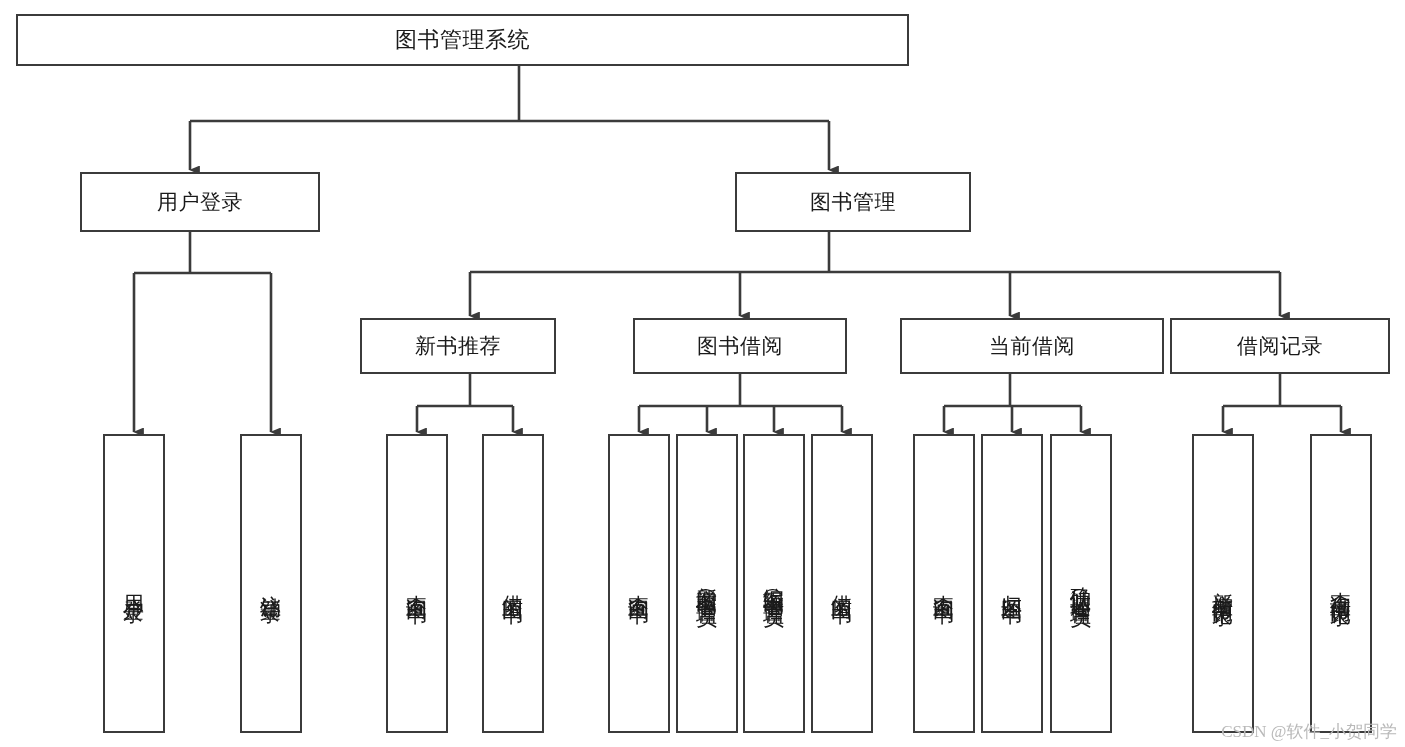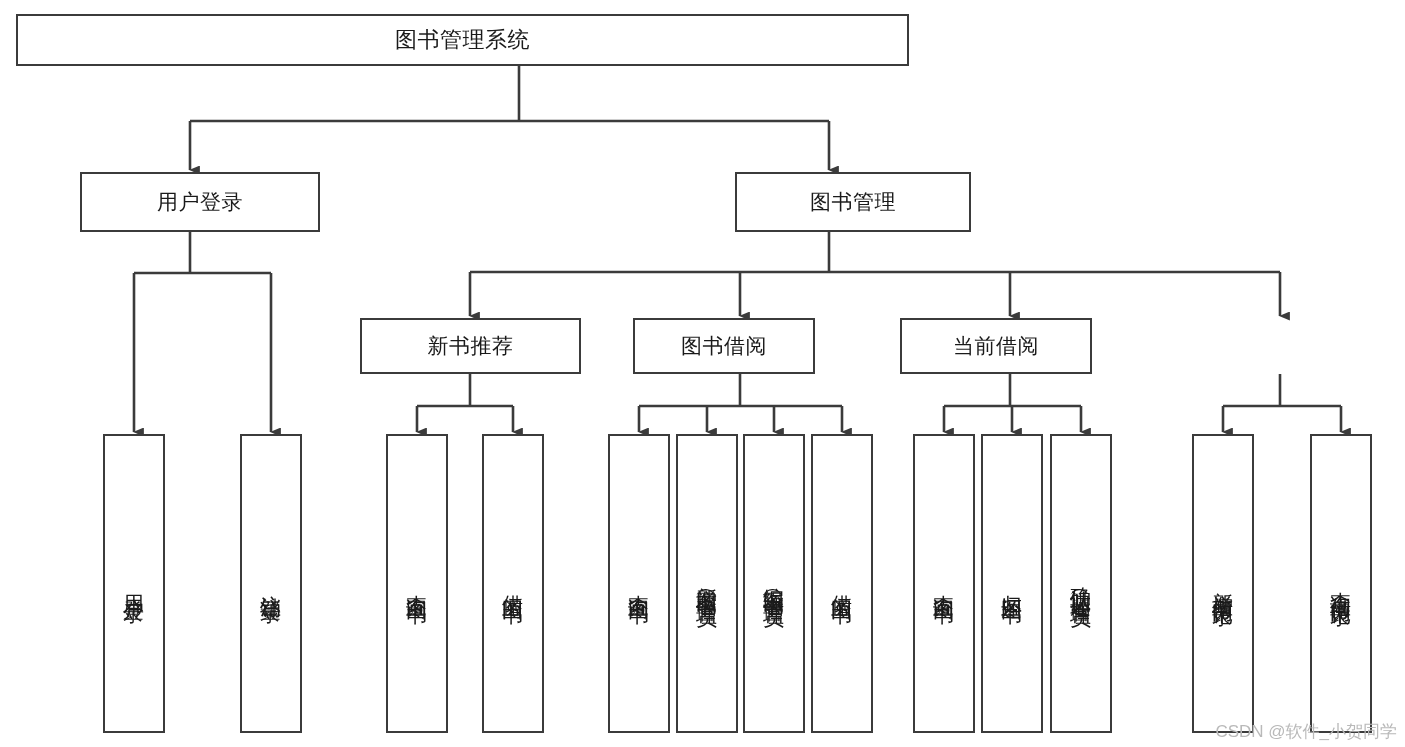--- a/index.html
+++ b/index.html
@@ -63,21 +63,21 @@
     letter-spacing: 3px;
     white-space: nowrap;
   }
   .watermark {
     position: absolute;
     right: 8px;
     bottom: 4px;
     font-size: 17px;
     color: #b9b9b9;
     white-space: nowrap;
-    font-family: Liberation Sans, sans-serif;
+    font-family: Liberation Serif, serif;
   }
 </style>
 </head>
 <body>
 
 <div id="canvas">
 
   <svg class="wires" viewBox="0 0 1405 747" xmlns="http://www.w3.org/2000/svg">
     <defs>
       <marker id="arrow" viewBox="0 0 10 12" refX="5" refY="11" markerWidth="9" markerHeight="11" orient="auto-start-reverse" markerUnits="userSpaceOnUse">
@@ -135,28 +135,31 @@
     <span class="label">图书管理系统</span>
   </div>
 
   <div class="node h" style="left:80px; top:172px; width:240px; height:60px;">
     <span class="label">用户登录</span>
   </div>
   <div class="node h" style="left:712px; top:172px; width:236px; height:60px;margin-left:23px;">
     <span class="label">图书管理</span>
   </div>
 
-  <div class="node h" style="left:360px; top:318px; width:221px; height:56px;">
+  <div class="node h" style="left:360px; top:318px; width:196px; height:56px;">
     <span class="label">新书推荐</span>
   </div>
-  <div class="node h" style="left:633px; top:318px; width:182px; height:56px;">
+  <div class="node h" style="left:633px; top:318px; width:214px; height:56px;">
     <span class="label">图书借阅</span>
   </div>
-  <div class="node h" style="left:900px; top:318px; width:192px; height:56px;">
+  <div class="node h" style="left:900px; top:318px; width:264px; height:56px;">
     <span class="label">当前借阅</span>
+  </div>
+  <div class="node h" style="left:1170px; top:318px; width:220px; height:56px;">
+    <span class="label">借阅记录</span>
   </div>
 
   <div class="node v" style="left:103px; top:434px; width:62px; height:299px;">
     <span class="label">用户登录</span>
   </div>
   <div class="node v" style="left:240px; top:434px; width:62px; height:299px;">
     <span class="label">注销登录</span>
   </div>
 
   <div class="node v" style="left:386px; top:434px; width:62px; height:299px;">

